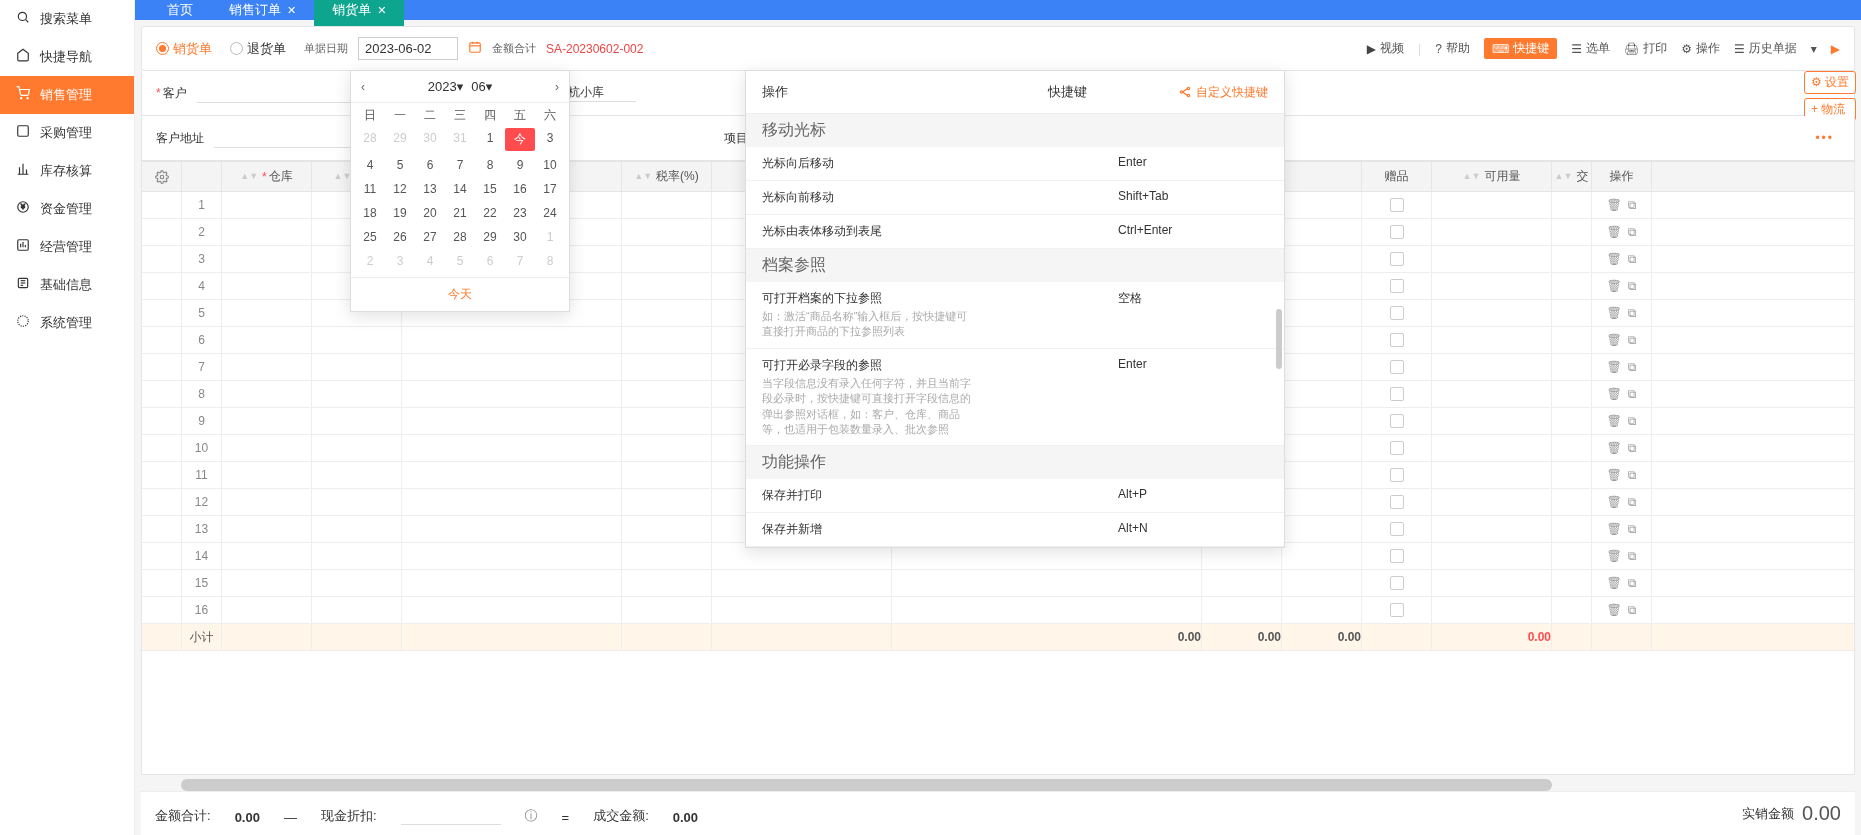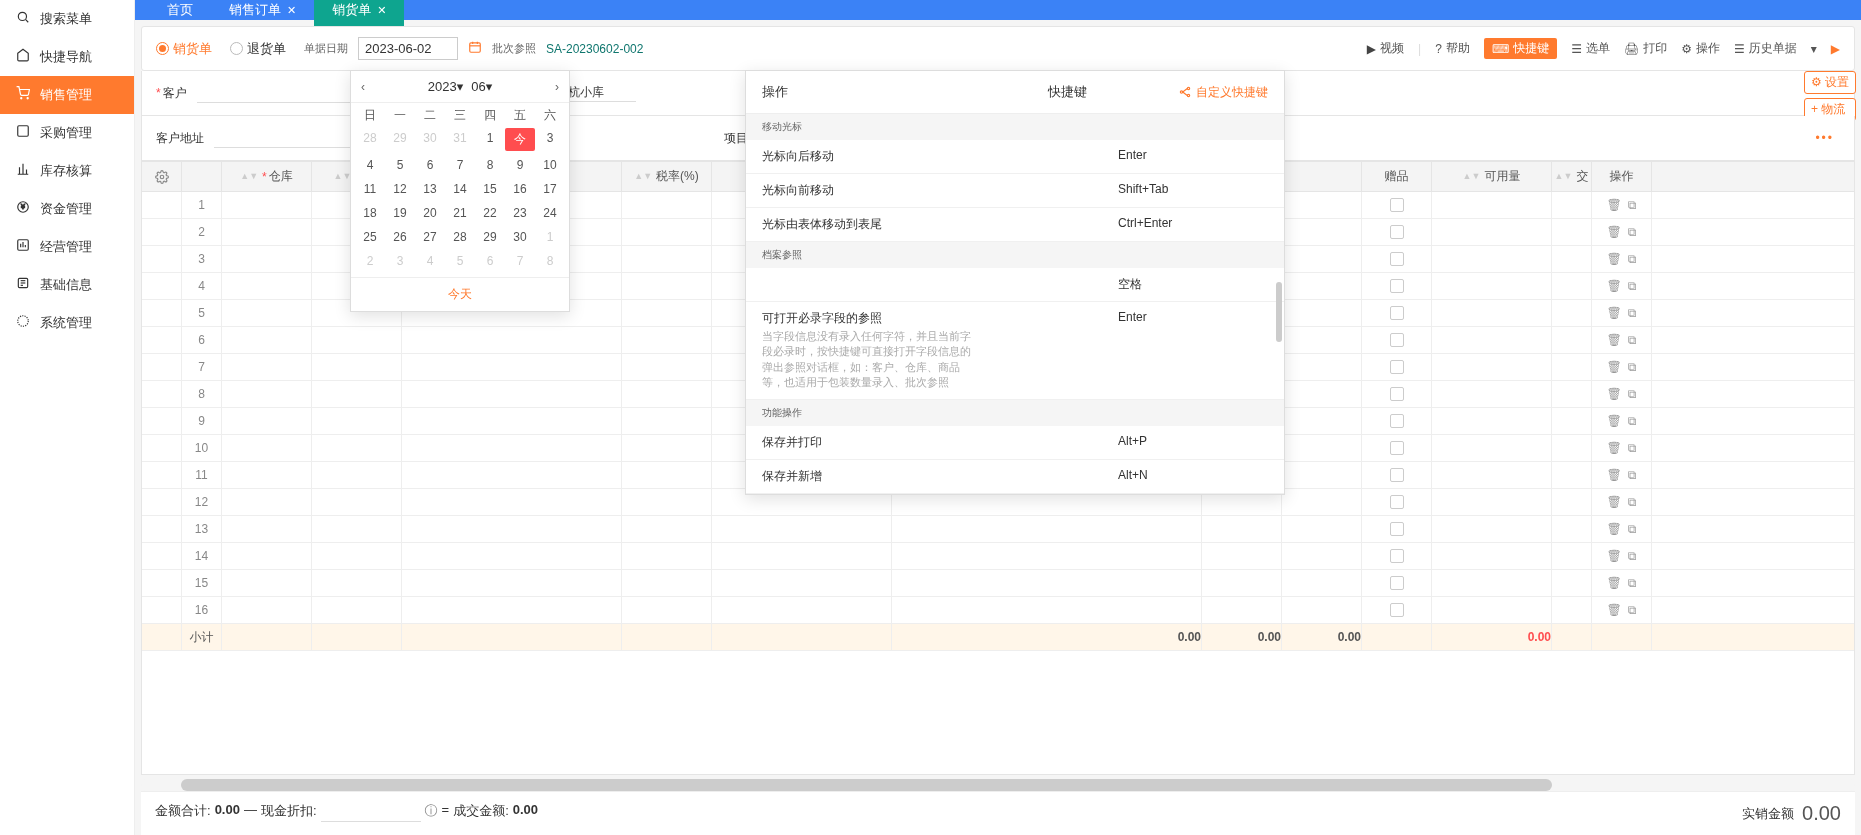--- a/index.html
+++ b/index.html
@@ -24,21 +24,21 @@
 
 .toolbar { background: #fff; margin: 6px 6px 0 6px; border: 1px solid #e5e5e5; border-radius: 3px; padding: 10px 14px; display: flex; align-items: center; gap: 10px; position: relative; }
 .radio { display: inline-flex; align-items: center; gap: 4px; font-size: 13px; margin-right: 8px; }
 .radio .r-circle { width: 13px; height: 13px; border: 1px solid #bbb; border-radius: 50%; display: inline-flex; align-items: center; justify-content: center; }
 .radio.sel .r-circle { border-color: #ff7a2e; }
 .radio.sel .r-circle::after { content: ""; width: 7px; height: 7px; background: #ff7a2e; border-radius: 50%; }
 .radio.sel { color: #ff7a2e; }
 .field-label { color: #666; font-size: 11px; }
 .date-input { border: 1px solid #ccc; padding: 3px 6px; width: 100px; font-size: 13px; color: #333; }
 .cal-icon { color: #ff7a2e; }
-.doc-no { color: #0f766e; }
+.doc-no { color: #ef4444; }
 .toolbar-right { margin-left: auto; display: flex; align-items: center; gap: 14px; font-size: 12px; color: #555; }
 .toolbar-right .kbtn { background: #ff7a2e; color: #fff; padding: 2px 8px; border-radius: 2px; display: inline-flex; align-items: center; gap: 4px; }
 .toolbar-right .play-icon { color: #444; }
 .tbr-item { display: inline-flex; align-items: center; gap: 4px; cursor: pointer; }
 
 
 .form-row { background: #fff; margin: 0 6px; border-left: 1px solid #e5e5e5; border-right: 1px solid #e5e5e5; border-bottom: 1px solid #e5e5e5; padding: 12px 14px; display: flex; align-items: center; gap: 30px; position: relative; }
 .form-field { display: flex; align-items: center; gap: 10px; font-size: 12px; }
 .req { color: #ff4d4f; margin-right: 2px; }
 .placeholder-input { color: #bbb; border: none; border-bottom: 1px solid #ddd; padding: 2px 4px; min-width: 100px; background: transparent; }
@@ -88,29 +88,29 @@
 .cal-day { padding: 3px 0; font-size: 12px; color: #555; cursor: pointer; border-radius: 2px; }
 .cal-day.dim { color: #ccc; }
 .cal-day.today-red { background: #ff4d4f; color: #fff; }
 .cal-today { text-align: center; padding: 8px 0; border-top: 1px solid #eee; color: #ff7a2e; cursor: pointer; font-size: 12px; }
 
 
 .shortcut-panel { position: absolute; top: 70px; left: 745px; width: 540px; background: #fff; border: 1px solid #ddd; box-shadow: 0 4px 16px rgba(0,0,0,.12); z-index: 99; }
 .sp-head { display: flex; justify-content: space-between; align-items: center; padding: 12px 16px; border-bottom: 1px solid #eee; }
 .sp-head-left { display: flex; gap: 260px; font-size: 13px; }
 .sp-custom { color: #ff7a2e; font-size: 12px; display: inline-flex; align-items: center; gap: 4px; }
-.sp-section { background: #f5f5f5; padding: 6px 16px; font-size: 10px; color: #666; }
+.sp-section { background: #f5f5f5; padding: 6px 16px; font-size: 16px; color: #666; }
 .sp-item { display: flex; justify-content: flex-end; padding: 8px 16px; border-bottom: 1px solid #f0f0f0; font-size: 12px; }
 .sp-item .label-col { flex: 1; }
 .sp-item .key-col { width: 150px; color: #333; }
 .sp-item .hint { color: #aaa; font-size: 11px; margin-top: 2px; line-height: 1.4; max-width: 210px; }
 .sp-scroll { position: absolute; right: 2px; top: 50%; width: 6px; height: 60px; background: #ccc; border-radius: 3px; }
 
 
-.bottom { background: #fff; padding: 10px 14px; display: flex; align-items: flex-start; gap: 4px; font-size: 13px; border-top: 1px solid #eee; margin: 0 6px; }
+.bottom { background: #fff; padding: 10px 14px; display: flex; align-items: flex-end; gap: 24px; font-size: 13px; border-top: 1px solid #eee; margin: 0 6px; }
 .bottom .em { font-weight: bold; }
 .bottom-right { margin-left: auto; display: flex; align-items: center; gap: 8px; }
 .bottom-right .big { font-size: 20px; color: #555; }
 
 svg { width: 14px; height: 14px; }
 .chk { width: 14px; height: 14px; border: 1px solid #ccc; border-radius: 2px; display: inline-block; }
 </style>
 </head>
 <body>
 
@@ -233,21 +233,21 @@
       <span class="field-label">单据日期</span>
       <input class="date-input" value="2023-06-02" style="">
       <span class="cal-icon">
         <svg viewBox="0 0 24 24" fill="none" stroke="currentColor" stroke-width="2">
             <rect x="3" y="5" width="18" height="16" rx="2"></rect>
             <line x1="3" y1="10" x2="21" y2="10"></line>
             <line x1="8" y1="3" x2="8" y2="7"></line>
             <line x1="16" y1="3" x2="16" y2="7"></line>
           </svg>
       </span>
-      <span class="field-label">批次参照</span>
+      <span class="field-label">金额合计</span>
       <span class="doc-no">SA-20230602-002</span>
 
       <div class="toolbar-right">
         <span class="tbr-item">
             <span class="play-icon">▶</span>
             <span>视频</span>
           </span>
         <span style="color:#ddd">|</span>
         <span class="tbr-item">
             <span>?</span>
@@ -843,20 +843,24 @@
         <div class="key-col">Shift+Tab</div>
       </div>
       <div class="sp-item">
         <div class="label-col">
           <div>光标由表体移动到表尾</div>
         </div>
         <div class="key-col">Ctrl+Enter</div>
       </div>
       <div class="sp-section">档案参照</div>
       <div class="sp-item">
+        <div class="label-col">
+          <div>可打开档案的下拉参照</div>
+          <div class="hint">如：激活“商品名称”输入框后，按快捷键可直接打开商品的下拉参照列表</div>
+        </div>
         <div class="key-col">空格</div>
       </div>
       <div class="sp-item">
         <div class="label-col">
           <div>可打开必录字段的参照</div>
           <div class="hint">当字段信息没有录入任何字符，并且当前字段必录时，按快捷键可直接打开字段信息的弹出参照对话框，如：客户、仓库、商品等，也适用于包装数量录入、批次参照</div>
         </div>
         <div class="key-col">Enter</div>
       </div>
       <div class="sp-section">功能操作</div>

